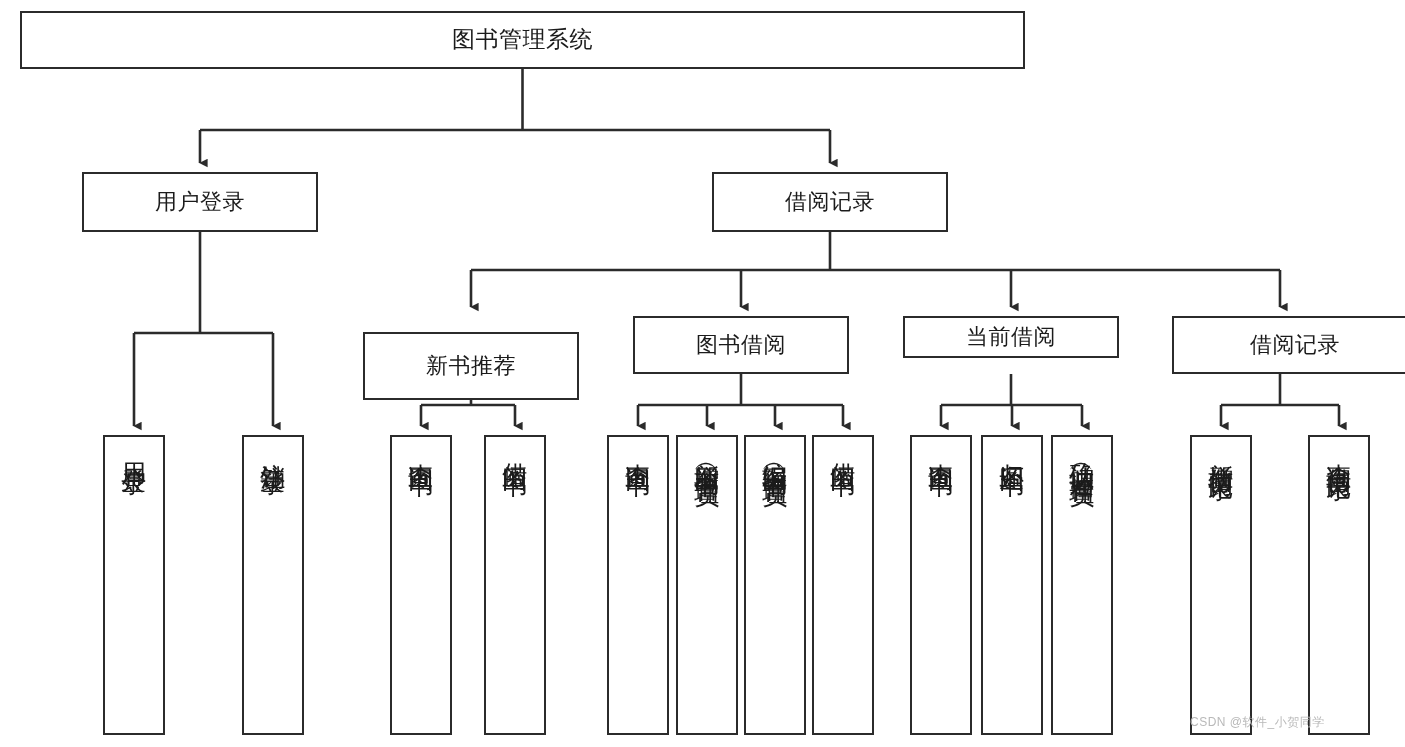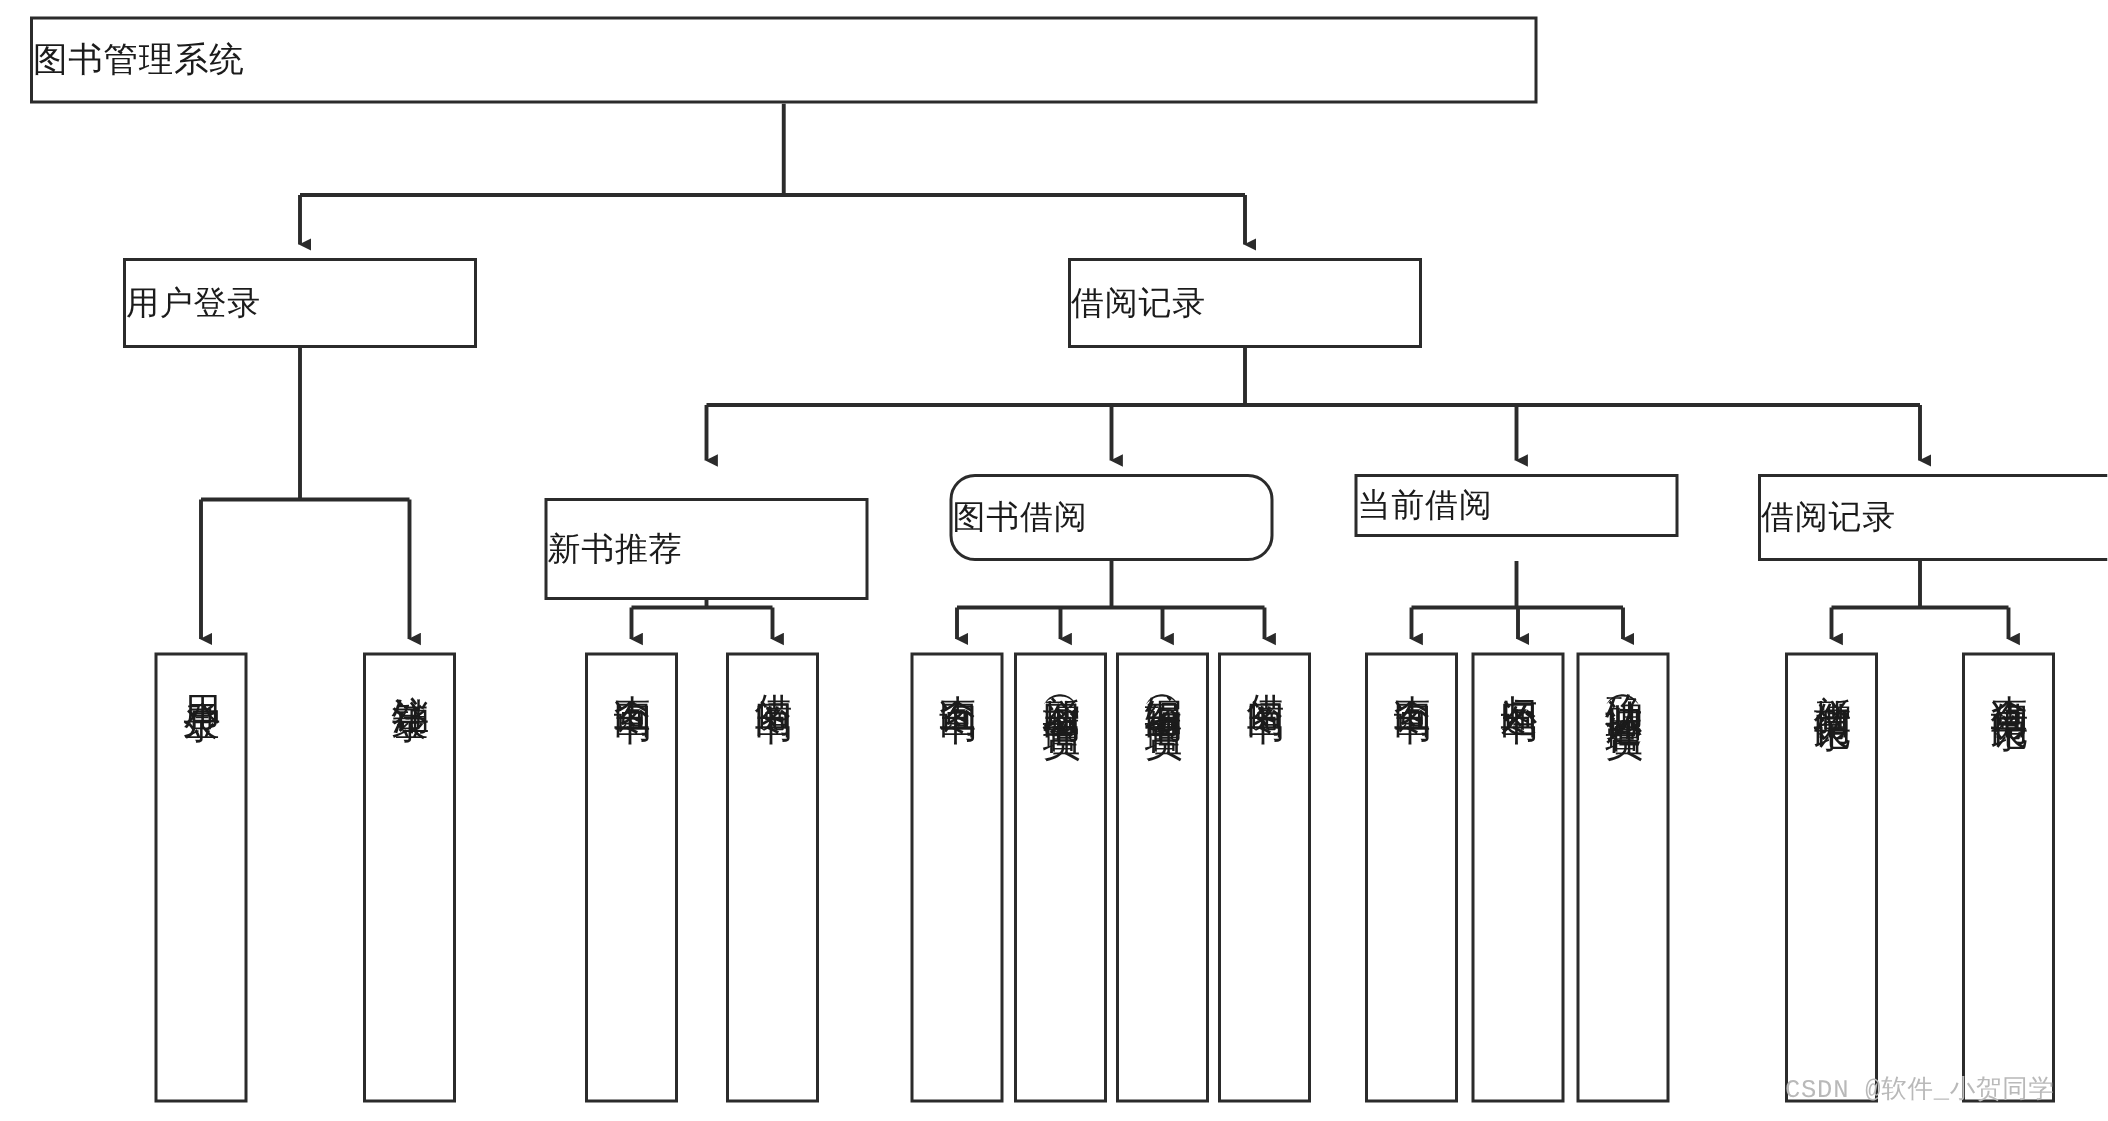--- a/index.html
+++ b/index.html
@@ -26,20 +26,21 @@
     height: 747px;
     pointer-events: none;
   }
   .node {
     position: absolute;
     box-sizing: border-box;
     border: 2px solid #2b2b2b;
     background: #ffffff;
     display: flex;
     align-items: center;
+    justify-content: center;
     color: #1b1b1b;
     text-align: center;
   }
   .node .lbl {
     display: block;
     line-height: 1.28;
     letter-spacing: 0.5px;
   }
   
   .node.h .lbl {
@@ -60,26 +61,25 @@
     text-orientation: upright;
     font-size: 25px;
     line-height: 1.05;
     letter-spacing: 3px;
     white-space: nowrap;
   }
   .watermark {
     position: absolute;
     left: 1190px;
     top: 714px;
-    font-size: 17px;
+    font-size: 12px;
     color: #b9b9b9;
     letter-spacing: 0.5px;
     white-space: nowrap;
     user-select: none;
-    font-family: Liberation Mono, monospace;
   }
 </style>
 </head>
 <body>
 
 <div id="diagram-root">
 
   <svg id="edge-layer" viewBox="0 0 1405 747" width="1405" height="747" xmlns="http://www.w3.org/2000/svg">
     <defs>
       <marker id="arrowhead" markerWidth="9" markerHeight="9" refX="4.2" refY="7.6" orient="auto" markerUnits="userSpaceOnUse">
@@ -129,21 +129,21 @@
       </div>
       <div class="node h lvl2" style="left: 82px; top: 172px; width: 236px; height: 60px;">
         <span class="lbl">用户登录</span>
       </div>
       <div class="node h lvl2" style="left: 712px; top: 172px; width: 236px; height: 60px;">
         <span class="lbl">借阅记录</span>
       </div>
       <div class="node h lvl3" style="left: 363px; top: 332px; width: 216px; height: 68px;">
         <span class="lbl">新书推荐</span>
       </div>
-      <div class="node h lvl3" style="left: 633px; top: 316px; width: 216px; height: 58px; border-radius: 17px;">
+      <div class="node h lvl3" style="left: 633px; top: 316px; width: 216px; height: 58px;">
         <span class="lbl">图书借阅</span>
       </div>
       <div class="node h lvl3" style="left: 903px; top: 316px; width: 216px; height: 42px;">
         <span class="lbl">当前借阅</span>
       </div>
       <div class="node h lvl3" style="left: 1172px; top: 316px; width: 246px; height: 58px;">
         <span class="lbl">借阅记录</span>
       </div>
       <div class="node v lvl4" style="left: 103px; top: 435px; width: 62px; height: 300px;">
         <span class="lbl">用户登录</span>

